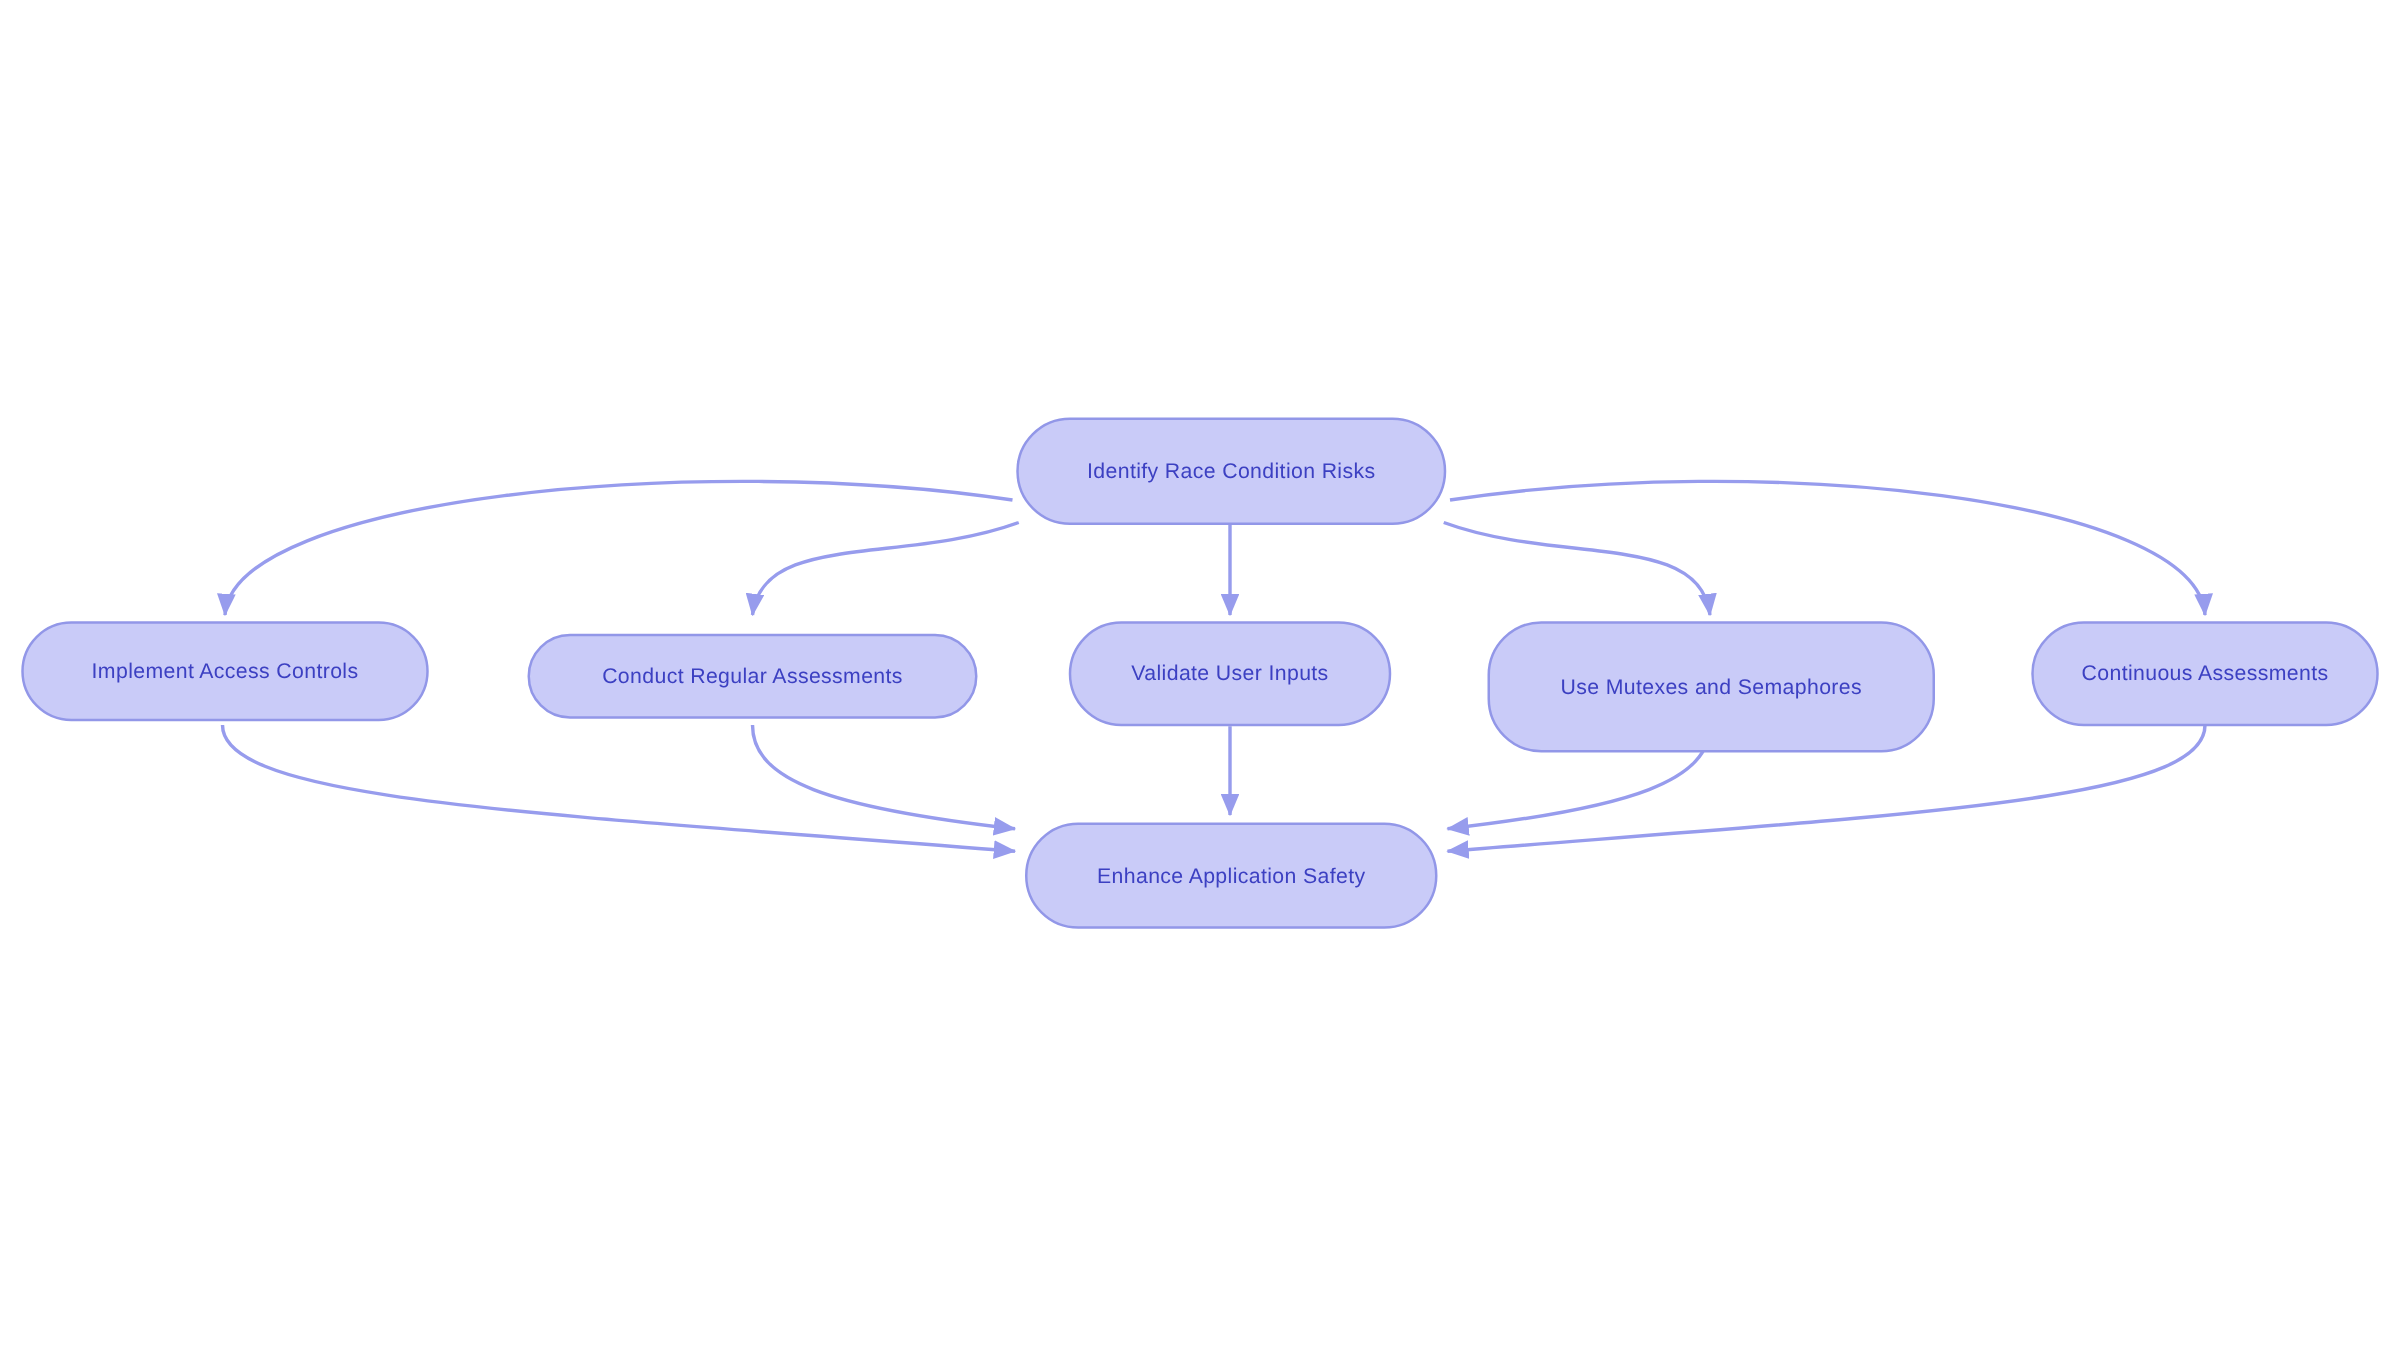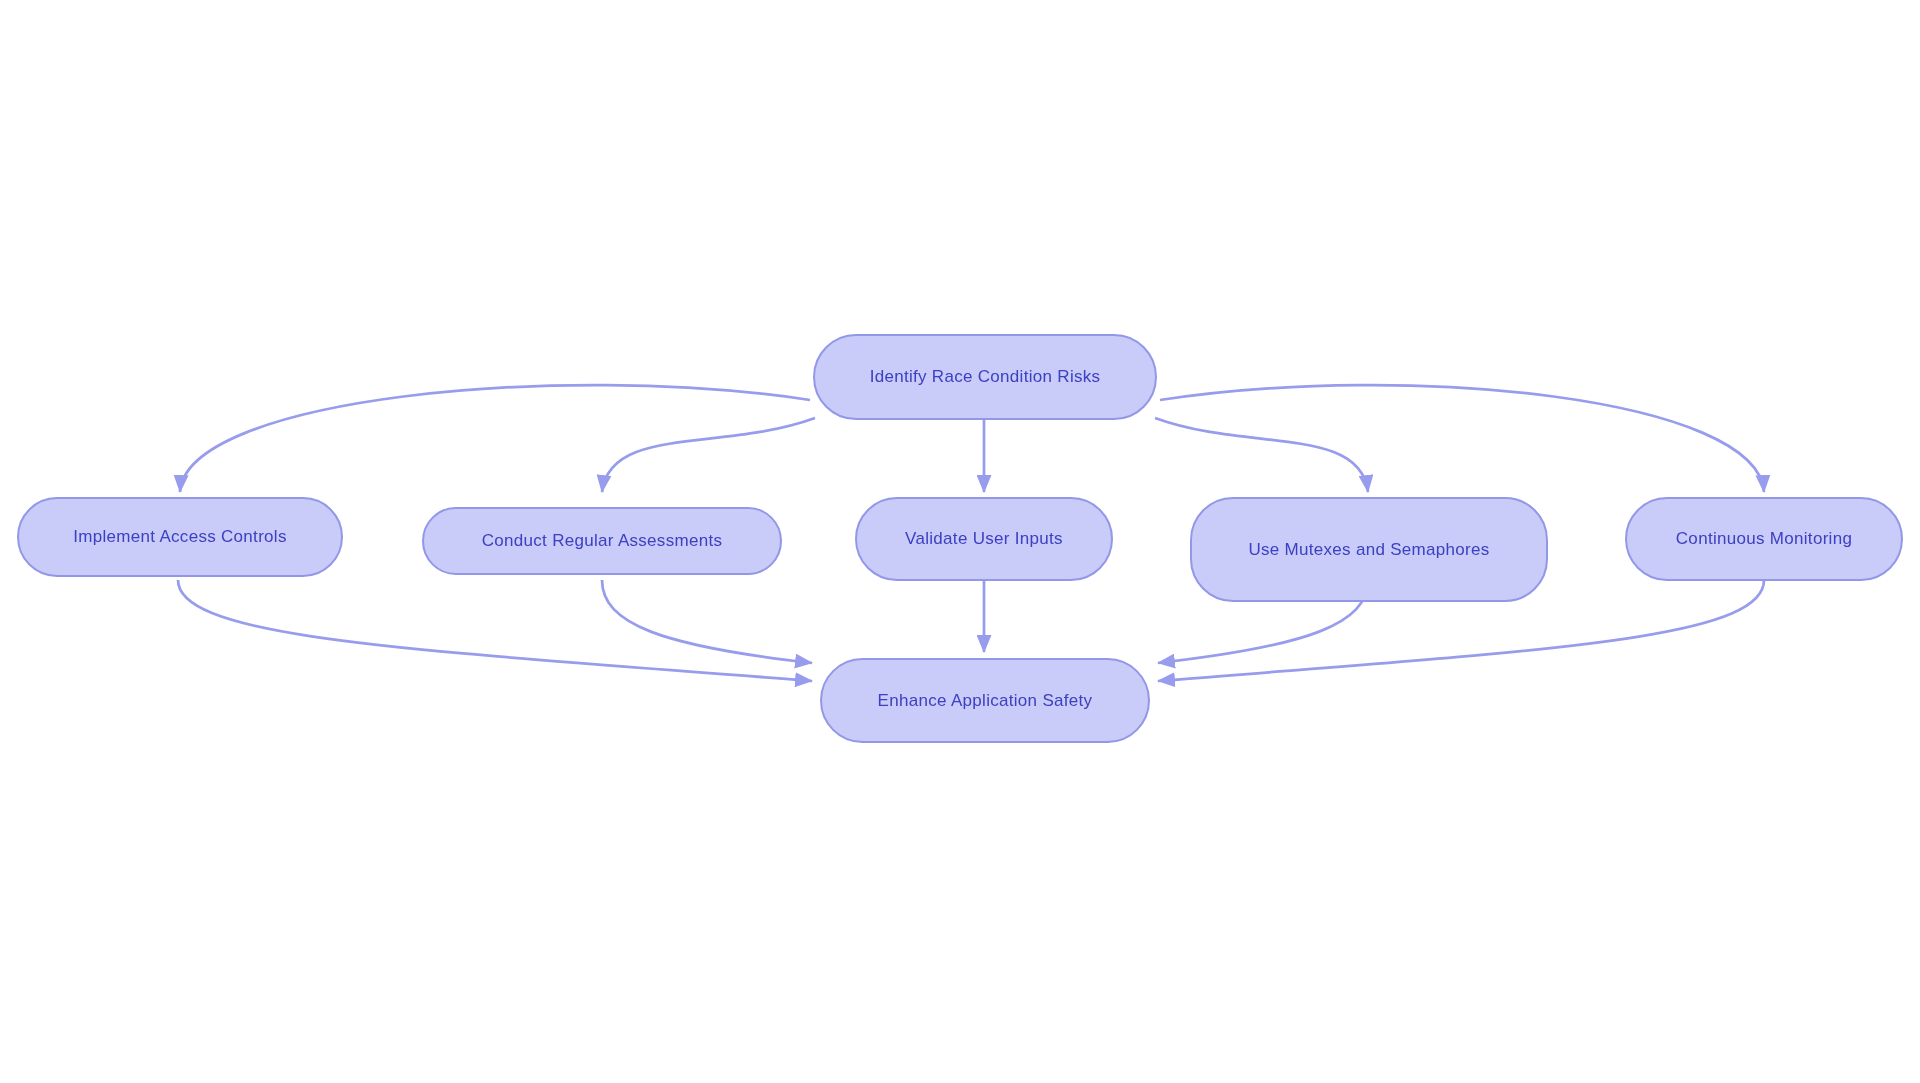--- a/index.html
+++ b/index.html
@@ -74,17 +74,17 @@
   <div class="node" style="left:813px; top:334px; width:344px; height:86px;">Identify Race Condition Risks</div>
 
   <div class="node" style="left:17px; top:497px; width:326px; height:80px;">Implement Access Controls</div>
 
   <div class="node" style="left:422px; top:492px; width:360px; height:68px;margin-top:15px;">Conduct Regular Assessments</div>
 
   <div class="node" style="left:855px; top:497px; width:258px; height:84px;">Validate User Inputs</div>
 
   <div class="node" style="left:1190px; top:497px; width:358px; height:105px;">Use Mutexes and Semaphores</div>
 
-  <div class="node" style="left:1625px; top:497px; width:278px; height:84px;">Continuous Monitoring</div>
+  <div class="node" style="left:1625px; top:497px; width:278px; height:84px;">Continuous Assessments</div>
 
   <div class="node" style="left:820px; top:658px; width:330px; height:85px;">Enhance Application Safety</div>
 
 </div>
 
 </body></html>

